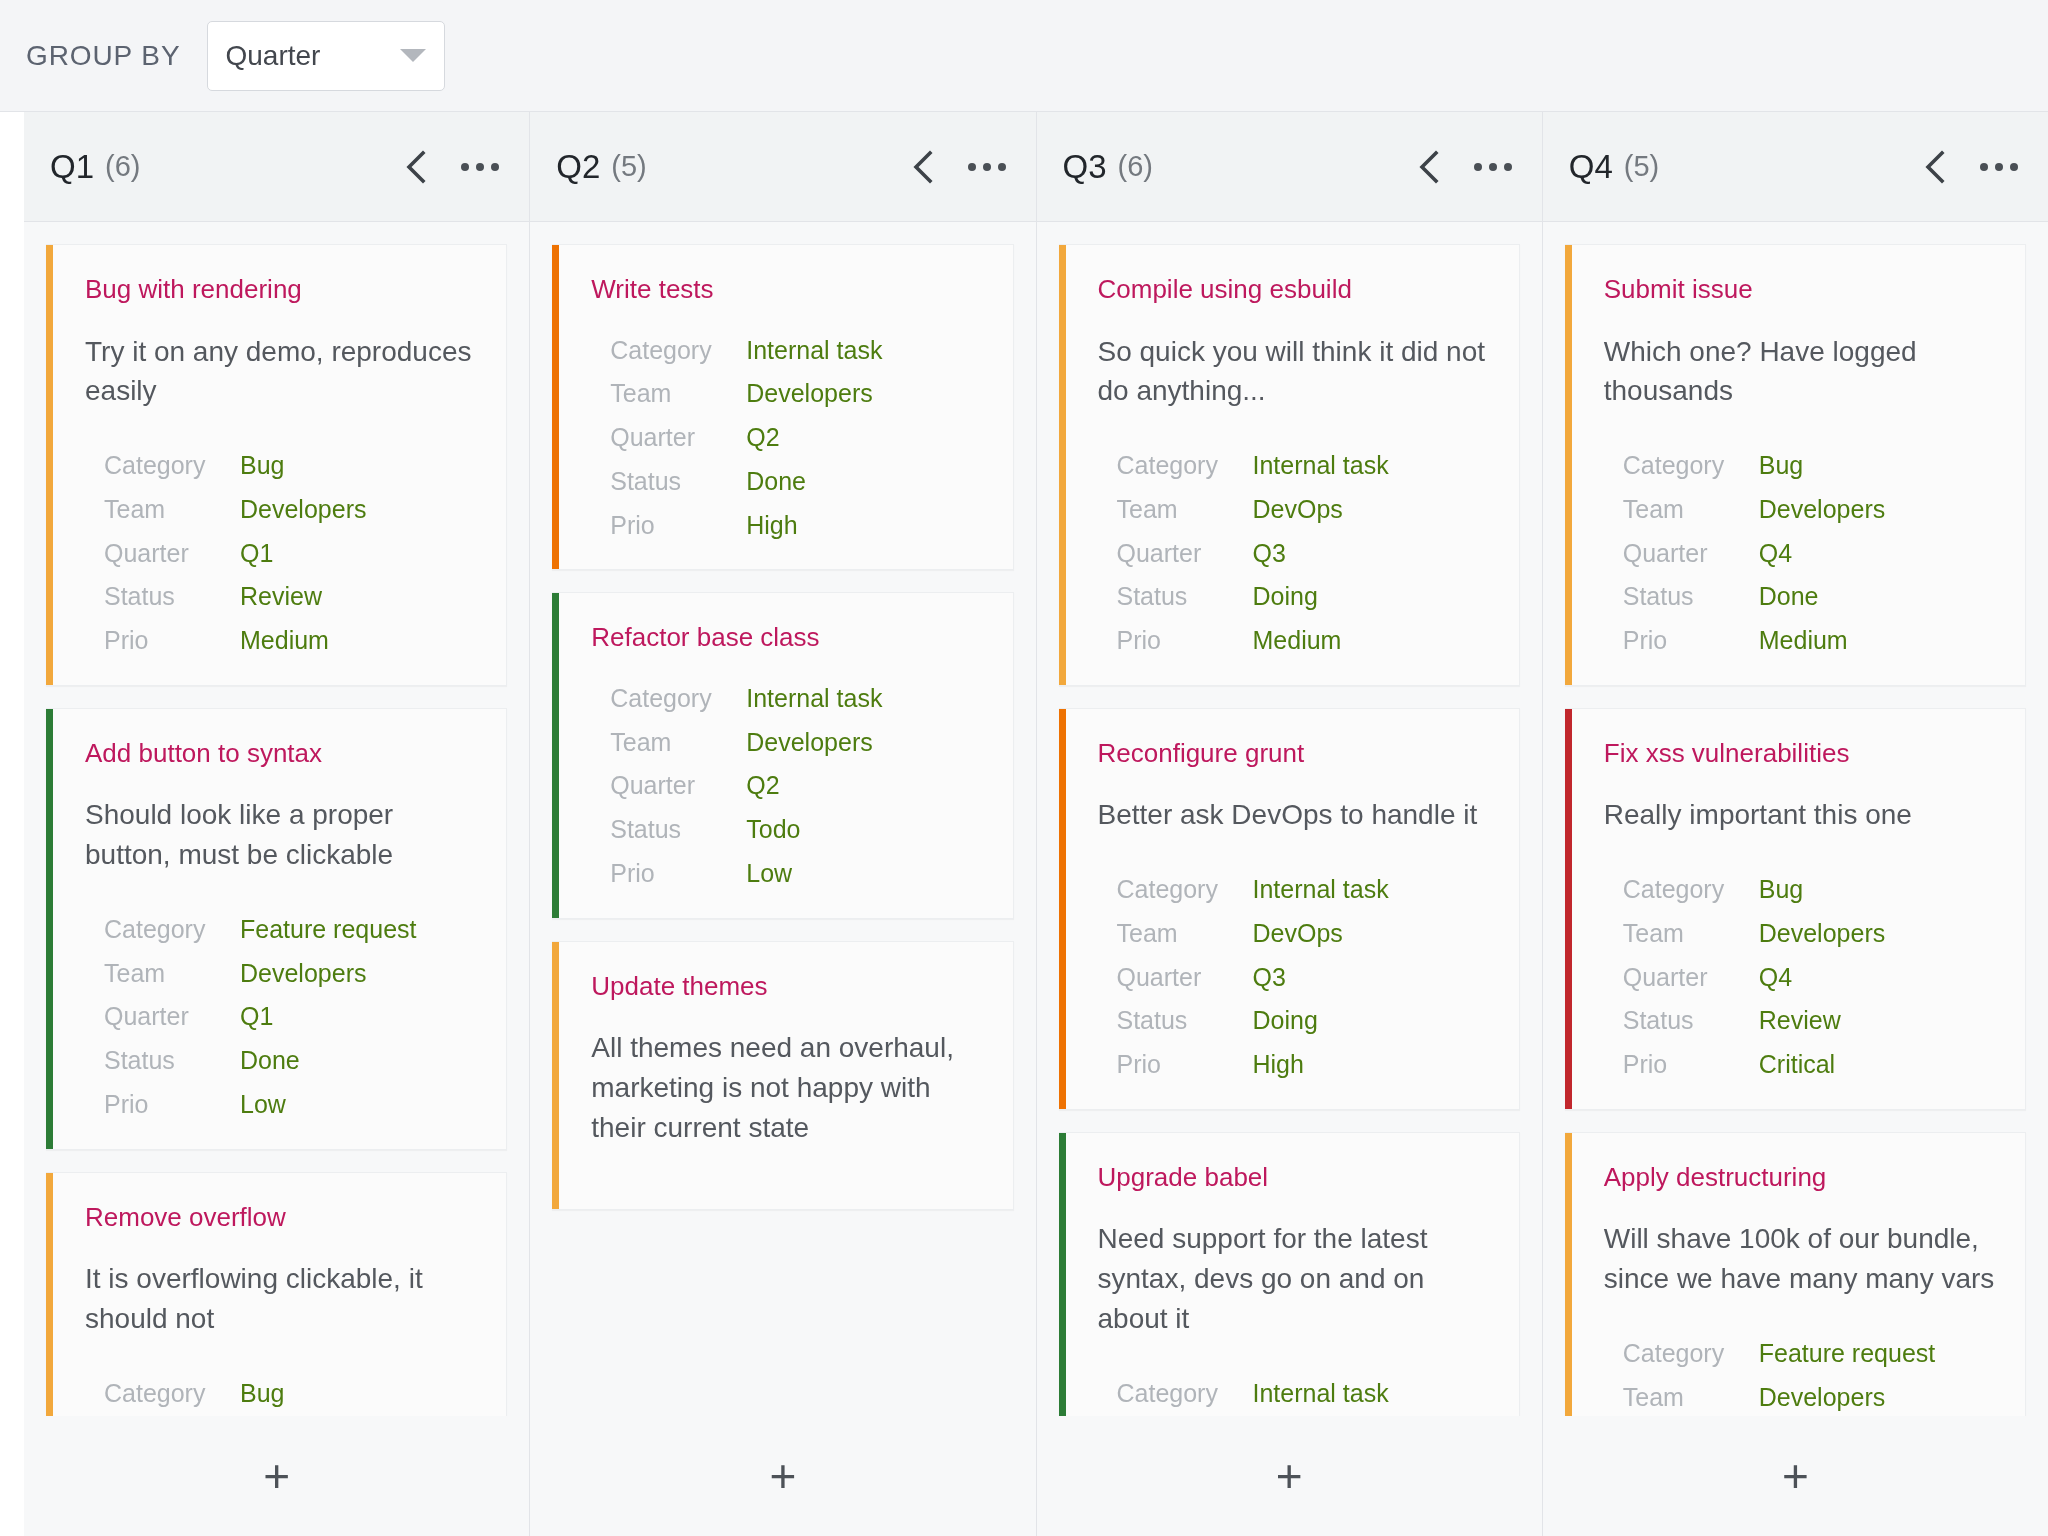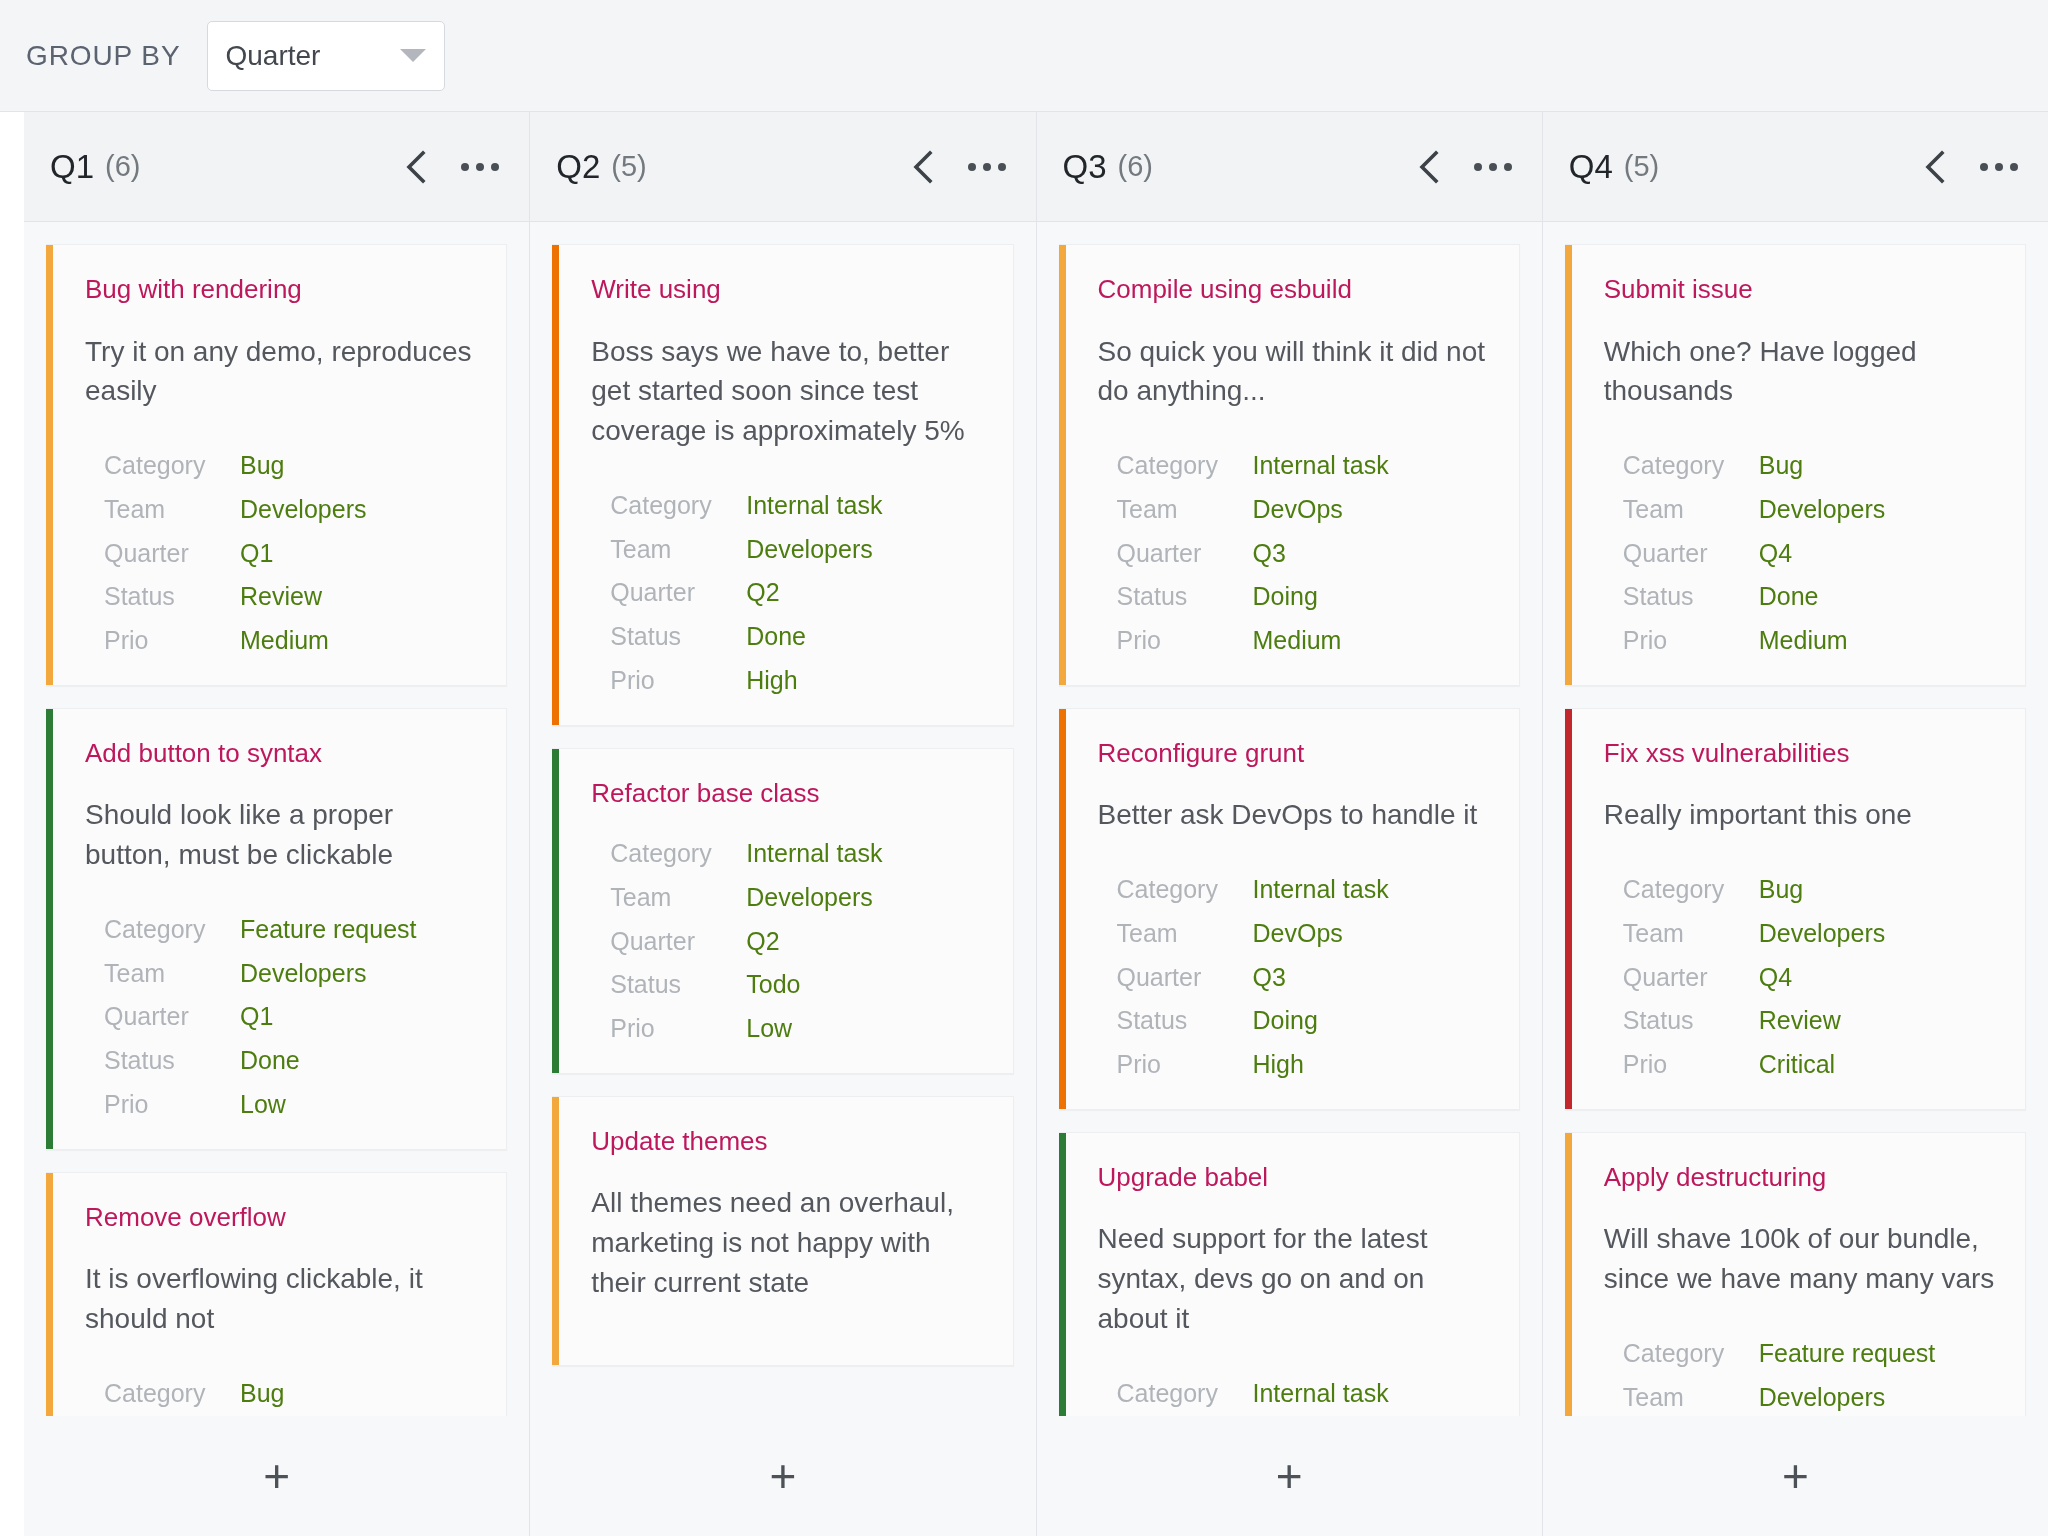--- a/index.html
+++ b/index.html
@@ -247,22 +247,21 @@
         <span class="icon-more">
           <i></i>
           <i></i>
           <i></i>
         </span>
       </div>
       <div class="col-body">
         <div class="card">
           <div class="accent" style="background: rgb(238, 114, 2);"></div>
           <div class="card-inner">
-            <div class="card-title">Write using</div>
-            <div class="card-desc">Boss says we have to, better get started soon since test coverage is approximately 5%</div>
+            <div class="card-title">Write tests</div>
             <div class="meta">
               <div class="meta-k">Category</div>
               <div class="meta-v">Internal task</div>
               <div class="meta-k">Team</div>
               <div class="meta-v">Developers</div>
               <div class="meta-k">Quarter</div>
               <div class="meta-v">Q2</div>
               <div class="meta-k">Status</div>
               <div class="meta-v">Done</div>
               <div class="meta-k">Prio</div>

